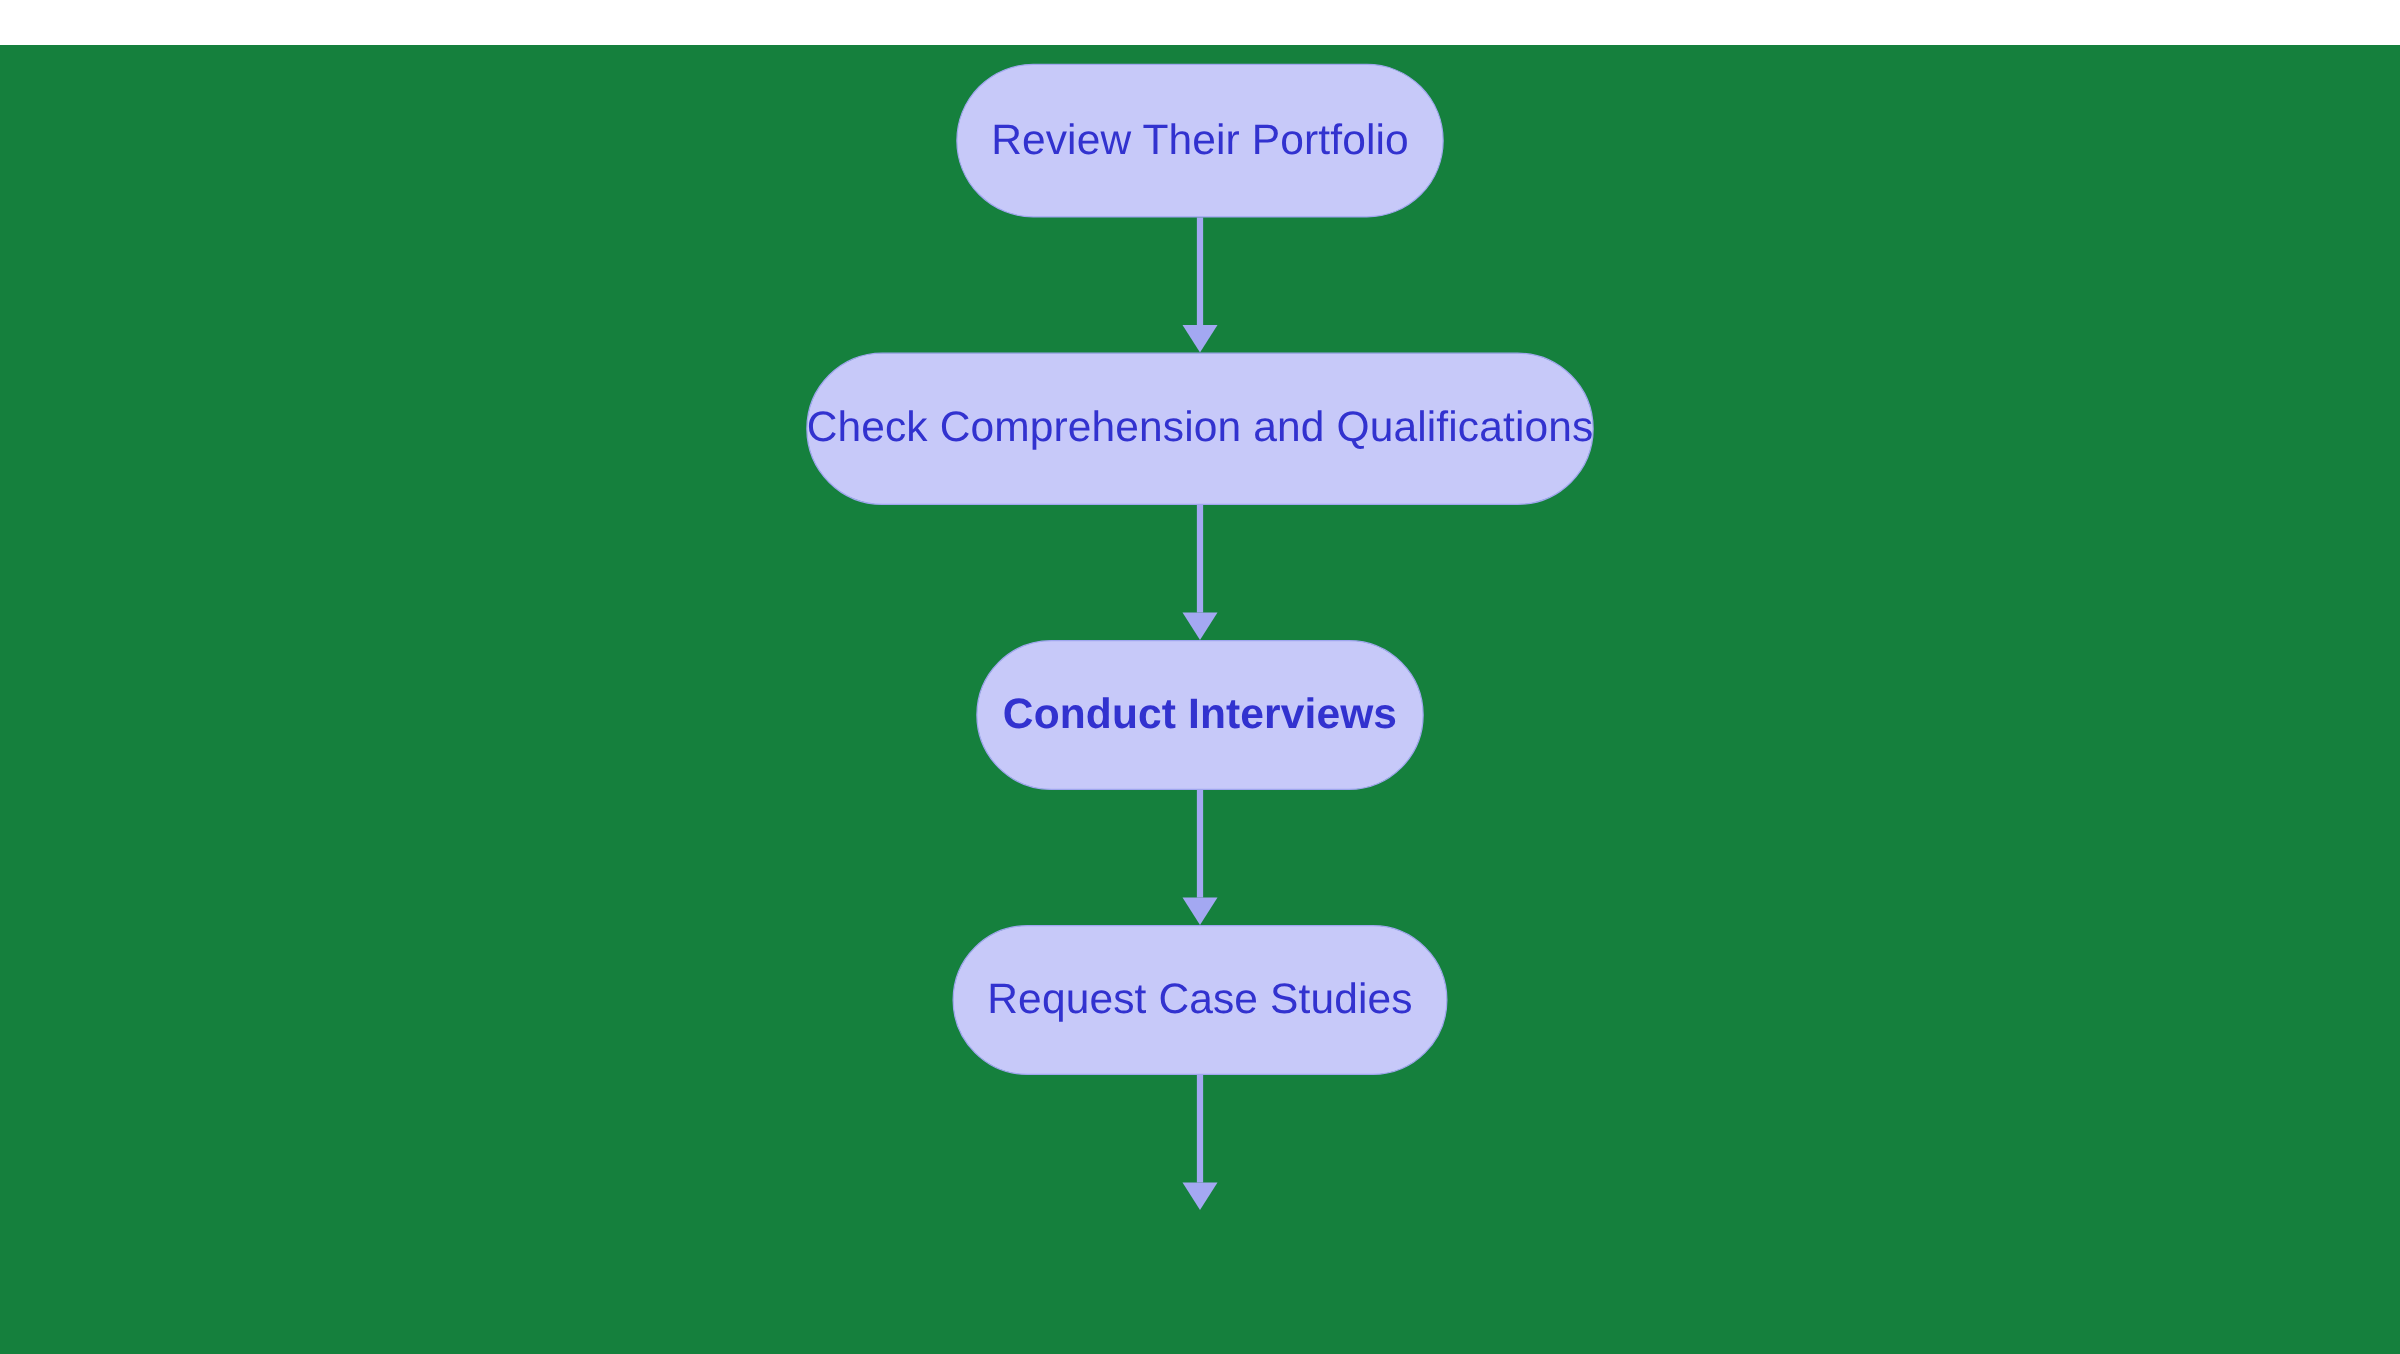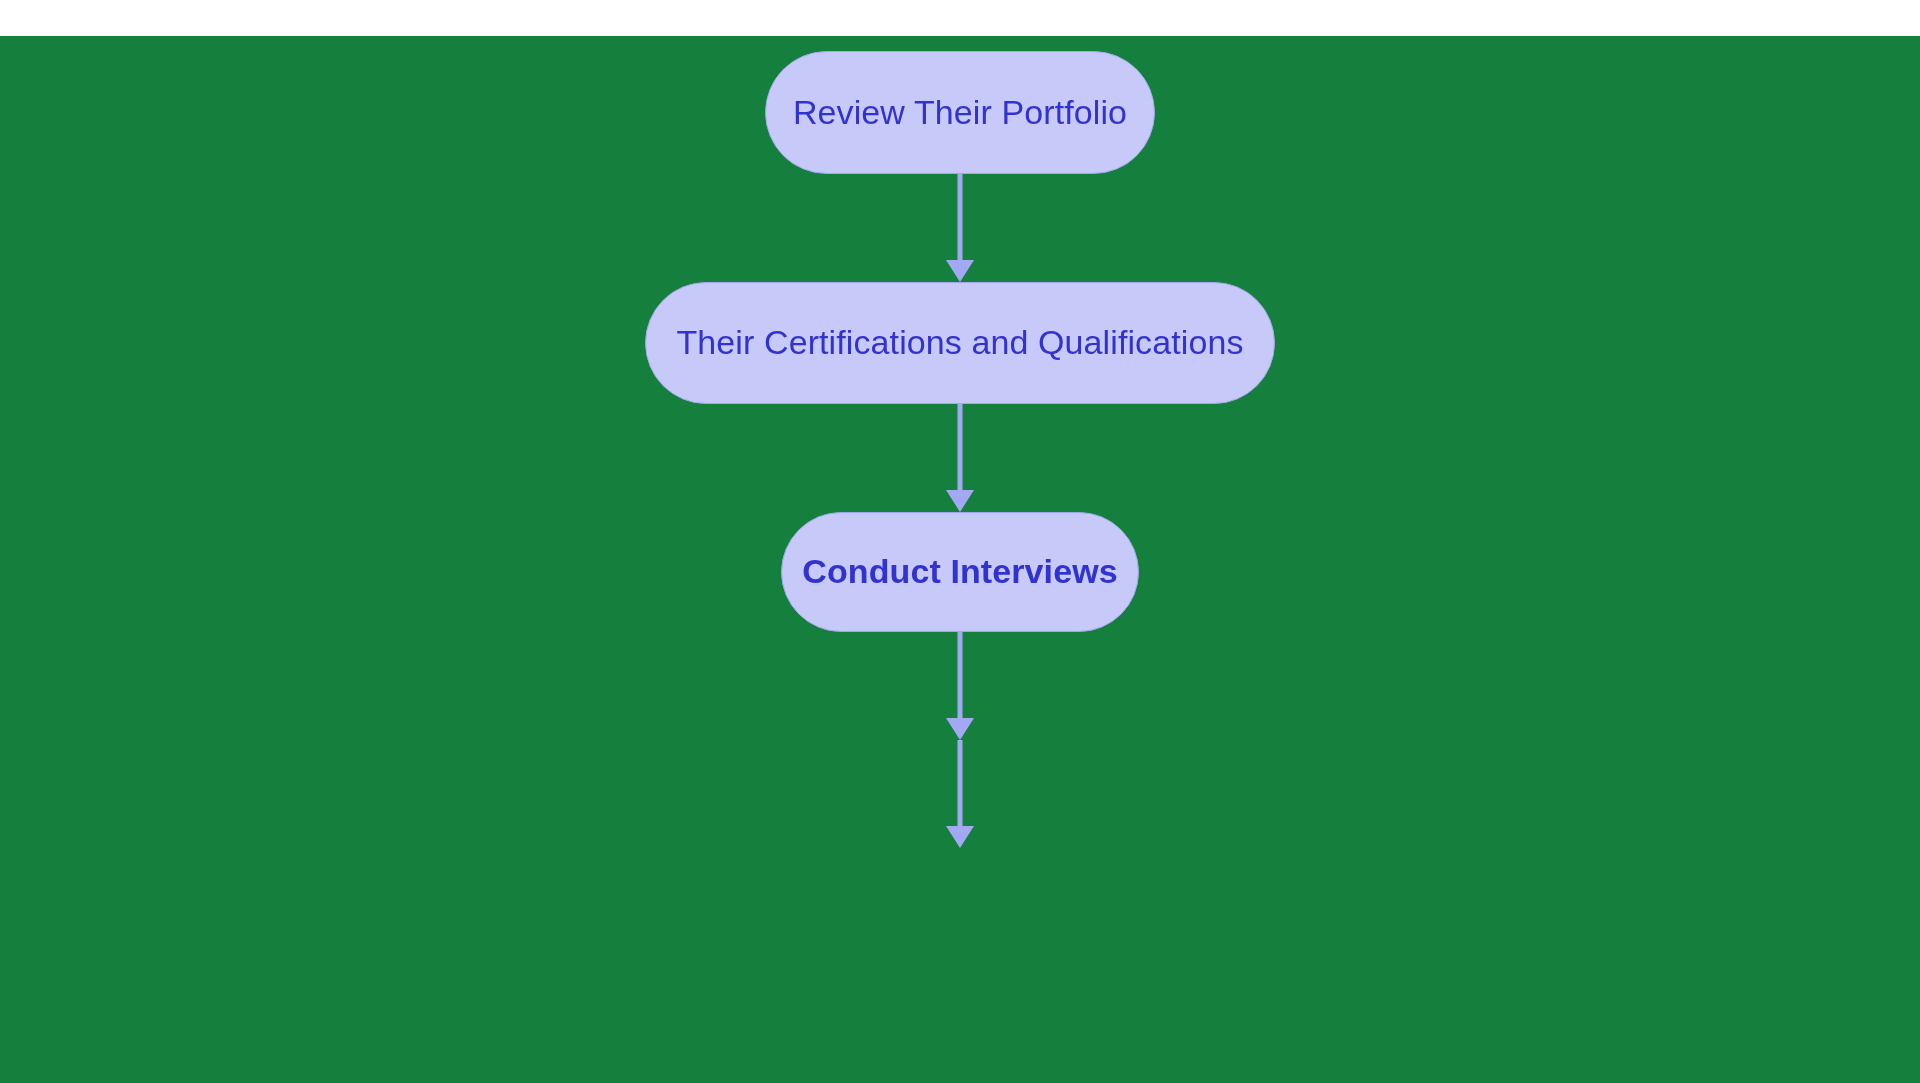--- a/index.html
+++ b/index.html
@@ -101,37 +101,40 @@
     <div class="node n1">
       <span class="node-label">Review Their Portfolio</span>
     </div>
 
     <div class="connector c1">
       <span class="shaft"></span>
       <span class="head"></span>
     </div>
 
     <div class="node n2">
-      <span class="node-label">Their Certifications and Qualifications</span>
+      <span class="node-label">Check Comprehension and Qualifications</span>
     </div>
 
     <div class="connector c2">
       <span class="shaft"></span>
       <span class="head"></span>
     </div>
 
     <div class="node n3">
       <span class="node-label">Conduct Interviews</span>
     </div>
 
     <div class="connector c3">
       <span class="shaft"></span>
       <span class="head"></span>
     </div>
 
+    <div class="node n4">
+      <span class="node-label">Request Case Studies</span>
+    </div>
 
     <div class="connector c4">
       <span class="shaft"></span>
       <span class="head"></span>
     </div>
 
 
   </div>
 </div>
 

